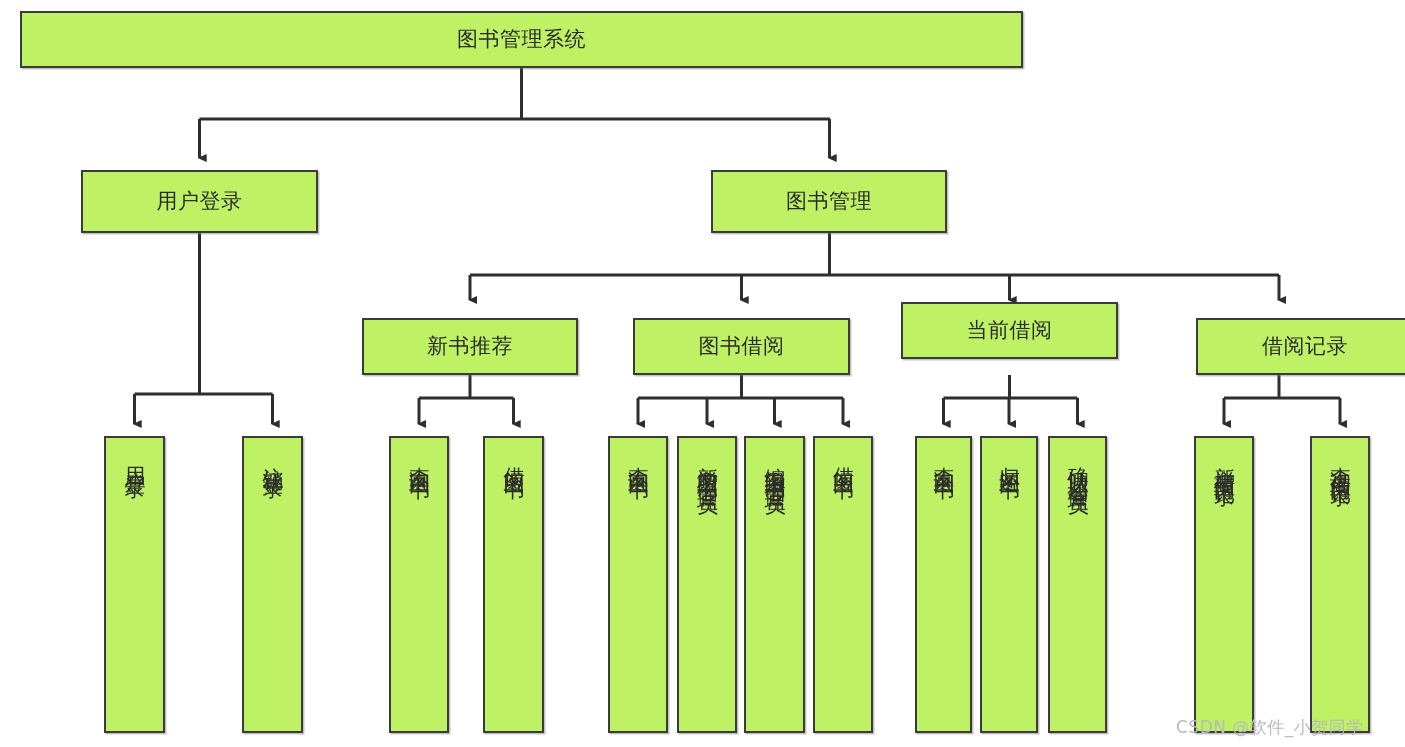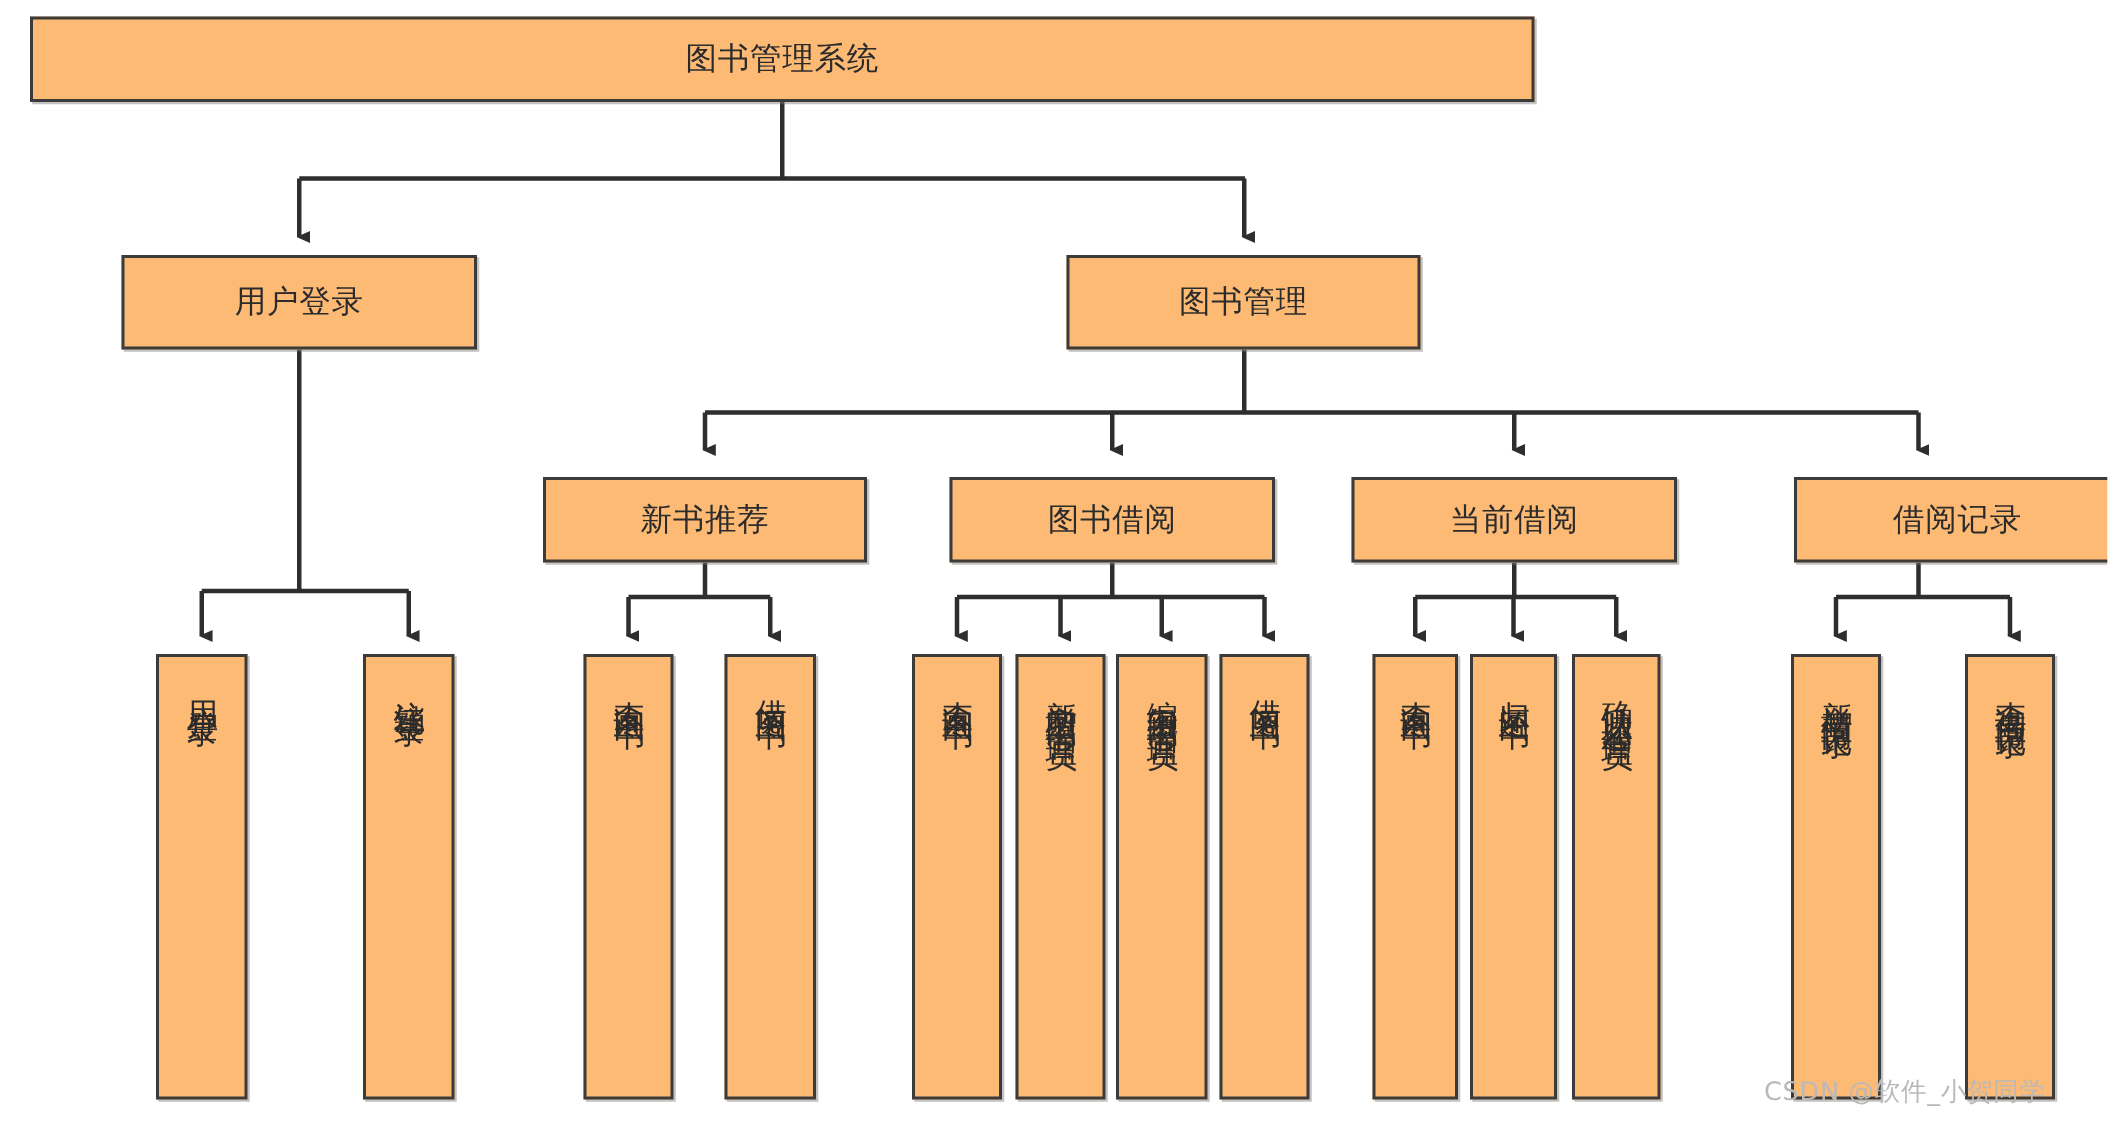--- a/index.html
+++ b/index.html
@@ -20,21 +20,21 @@
   svg#diagram-svg {
     position: absolute;
     left: 0;
     top: 0;
     width: 1405px;
     height: 747px;
   }
   .node-box {
     position: absolute;
     box-sizing: border-box;
-    background: #fdba74;
+    background: #bef264;
     border: 2.5px solid #3b3b3b;
     box-shadow: 1.5px 1.5px 0 0 rgba(120,120,120,0.45);
     display: flex;
     align-items: center;
     justify-content: center;
     overflow: hidden;
   }
   .node-label {
     color: #2b2b2b;
     font-size: 21px;
@@ -134,21 +134,21 @@
   <div class="node-box" style="left:362px; top:318px; width:216px; height:57px;">
     <span class="node-label">新书推荐</span>
   </div>
 
   <div class="node-box" style="left:711px; top:170px; width:236px; height:63px;">
     <span class="node-label">图书管理</span>
   </div>
   <div class="node-box" style="left:633px; top:318px; width:217px; height:57px;">
     <span class="node-label">图书借阅</span>
   </div>
-  <div class="node-box" style="left:901px; top:318px; width:217px; height:57px;">
+  <div class="node-box" style="left:901px; top:302px; width:217px; height:57px;">
     <span class="node-label">当前借阅</span>
   </div>
   <div class="node-box" style="left:1196px; top:318px; width:218px; height:57px;">
     <span class="node-label">借阅记录</span>
   </div>
 
   <div class="node-box vertical" style="left:104px; top:436px; width:61px; height:297px;">
     <span class="node-label">用户登录</span>
   </div>
   <div class="node-box vertical" style="left:242px; top:436px; width:61px; height:297px;">

